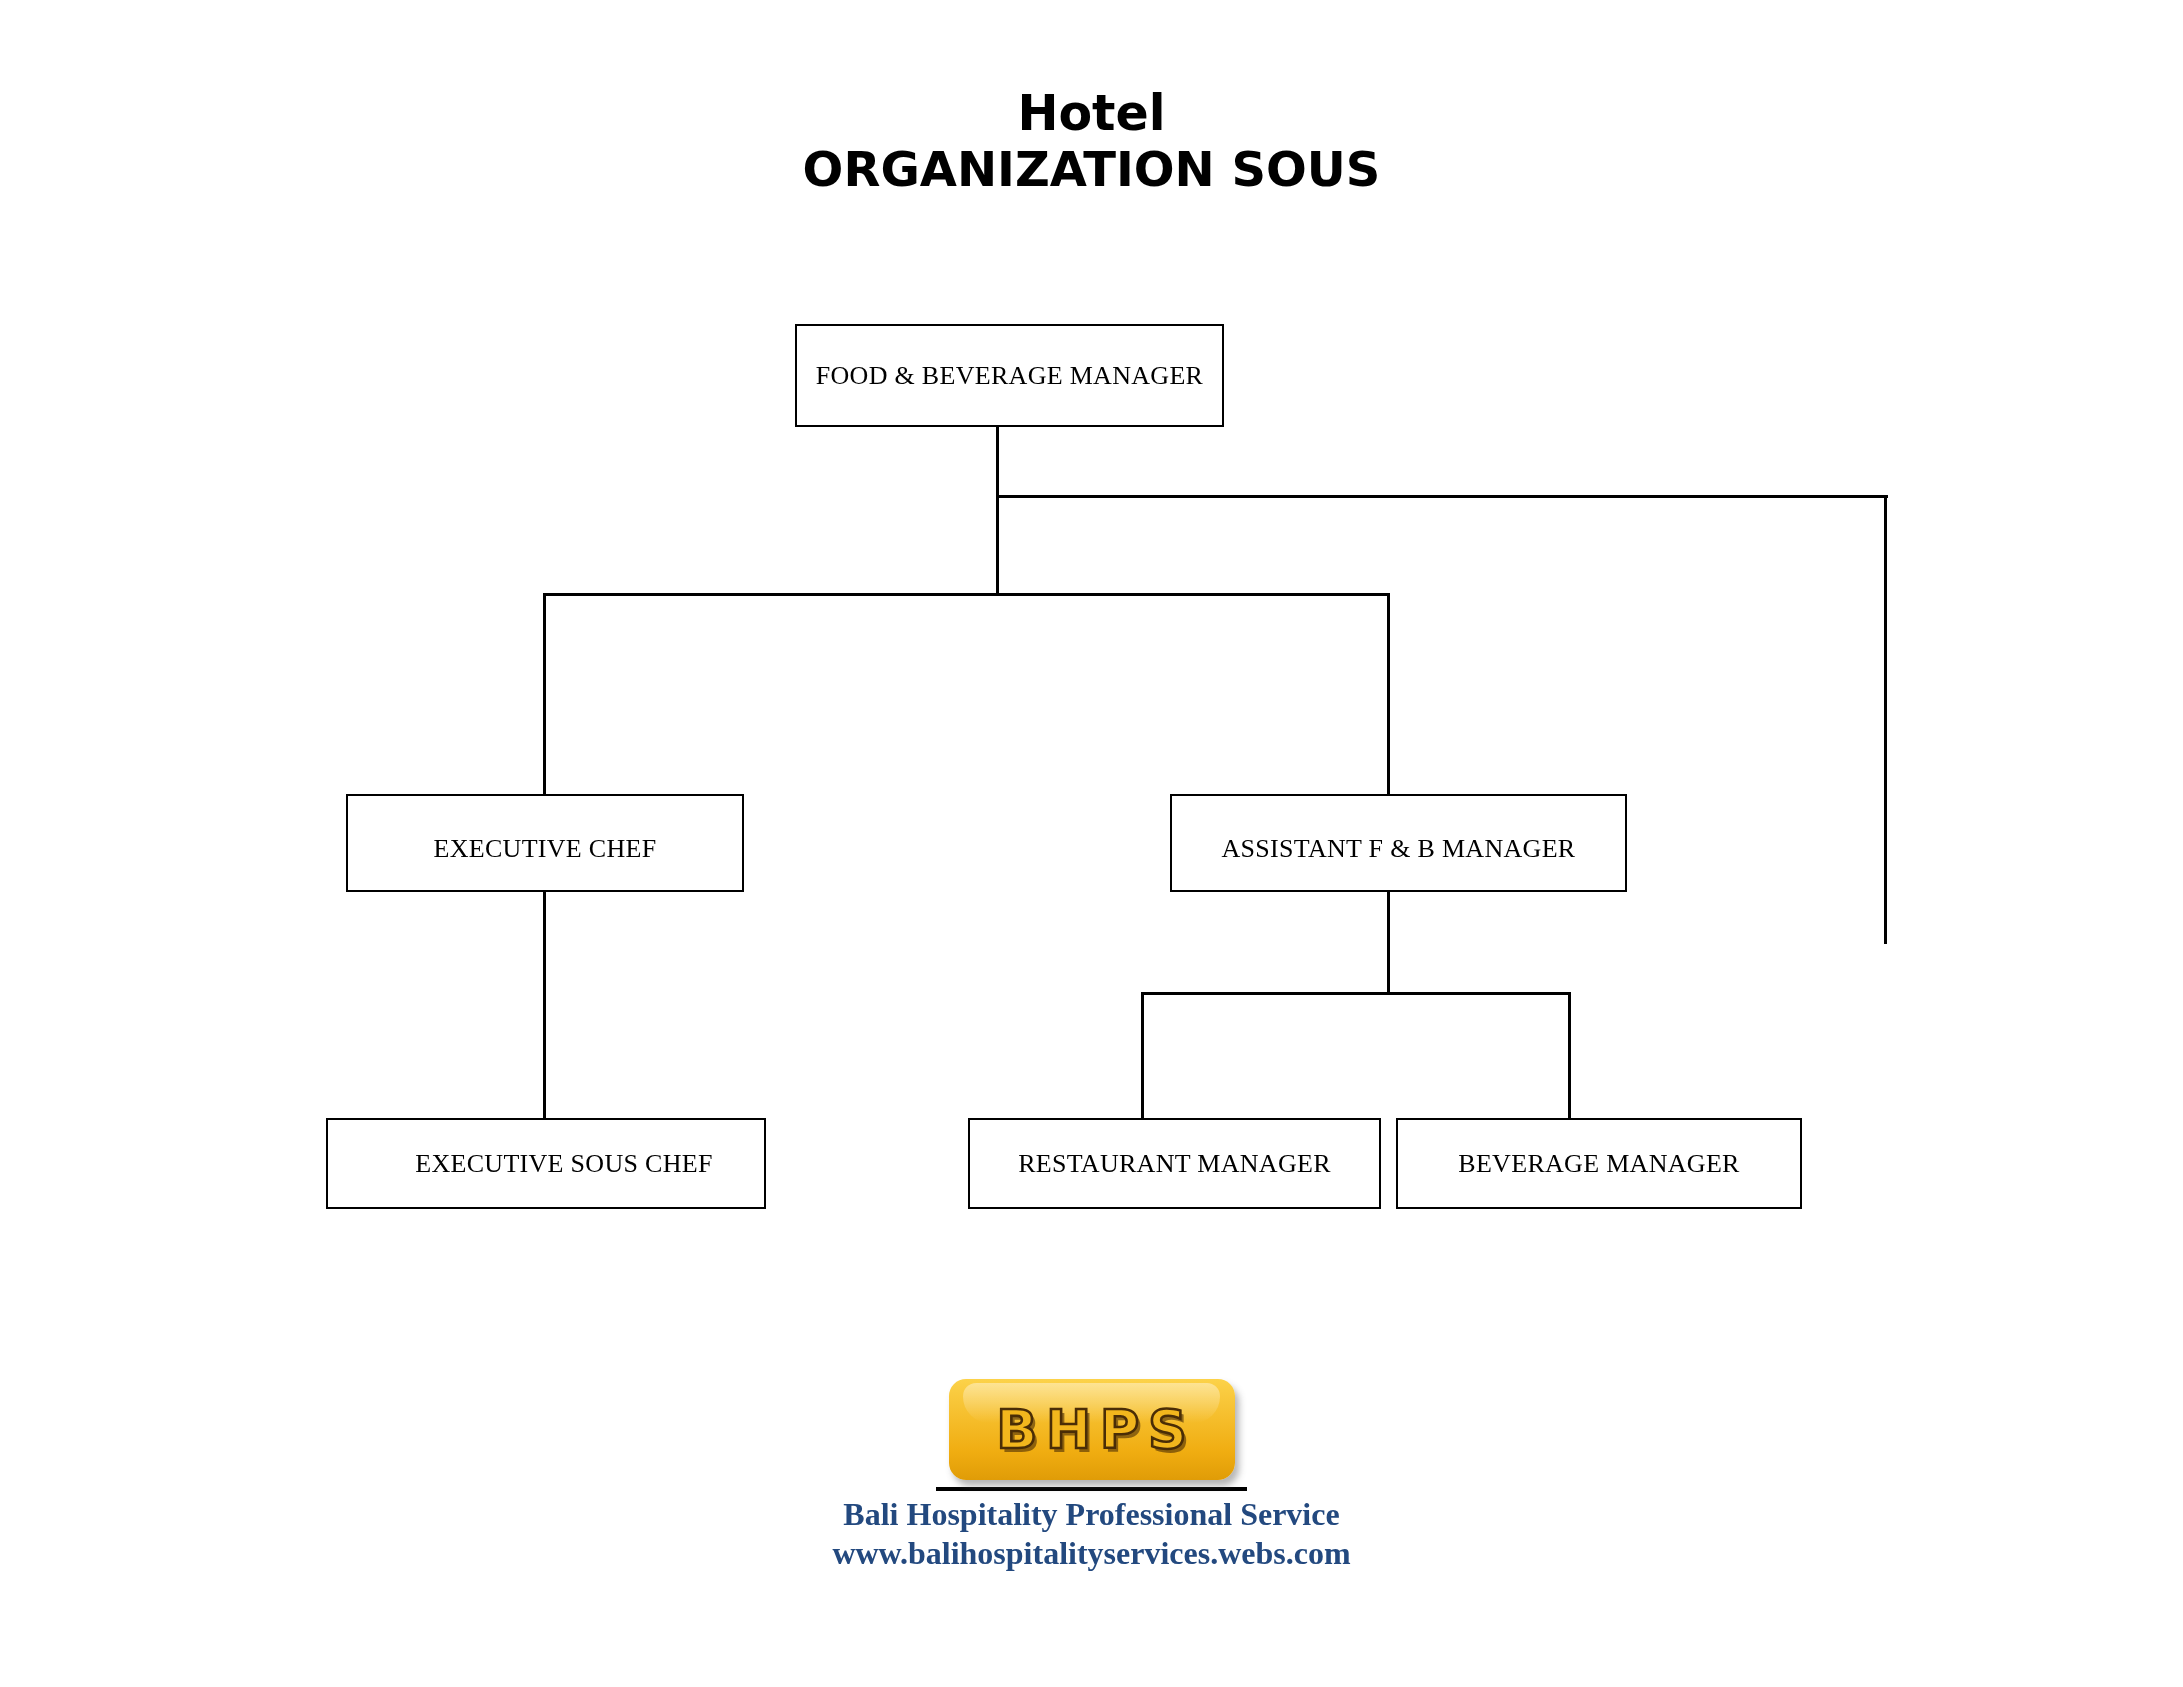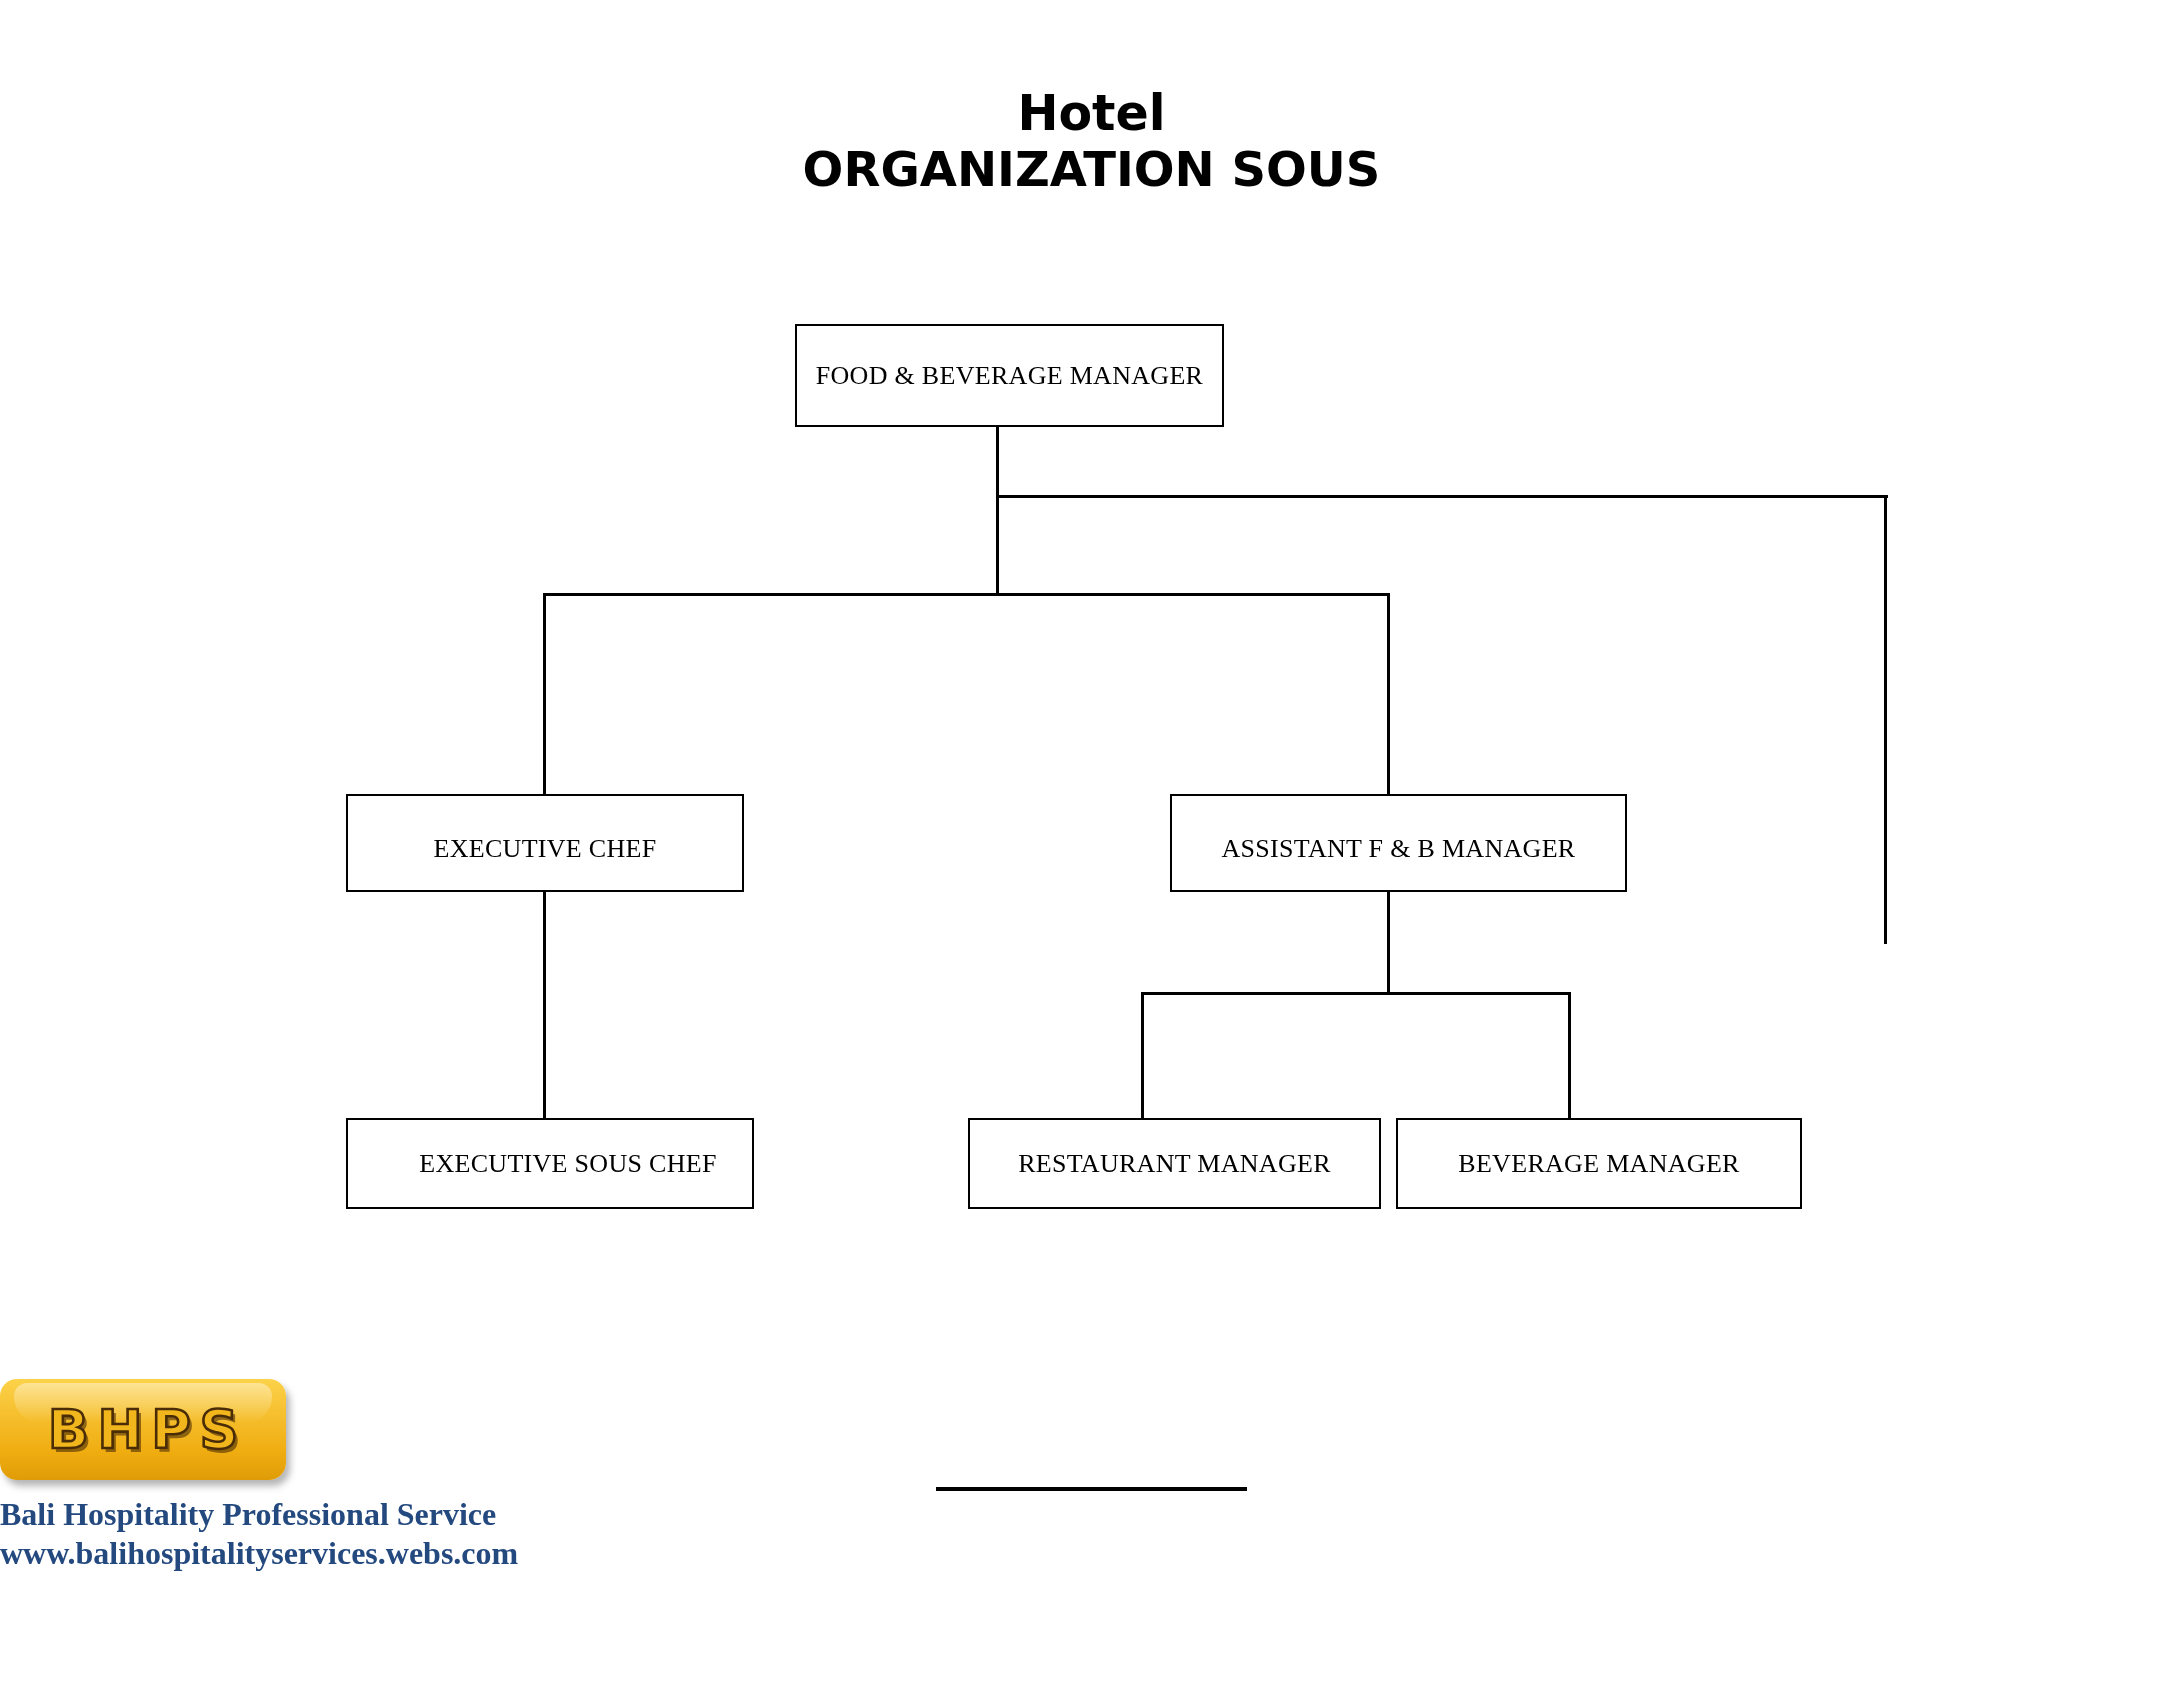--- a/index.html
+++ b/index.html
@@ -77,21 +77,21 @@
   }
   .conn.v { width: 3.3px; }
   .conn.h { height: 3.3px; }
 
   
   #branding {
     position: absolute;
     left: 0;
     top: 1379px;
     width: 2183px;
-    text-align: left;
+    text-align: center;
   }
   #logo-badge {
     position: relative;
     display: inline-block;
     width: 286px;
     height: 101px;
     border-radius: 17px;
     background: linear-gradient(180deg, #fcd249 0%, #f7c334 28%, #f0ad11 72%, #e09c07 100%);
     box-shadow: 4px 6px 7.3px rgba(90, 90, 90, 0.45);
     overflow: hidden;
@@ -183,21 +183,21 @@
 
   <div class="node align-lower" style="left:346px; top:794px; width:398px; height:98px;">
     <span class="node-label">EXECUTIVE CHEF</span>
   </div>
 
   <div class="node align-lower" style="left:1170px; top:794px; width:457px; height:98px;">
     <span class="node-label">ASSISTANT F &amp; B MANAGER</span>
   </div>
 
 
-  <div class="node align-mid" style="left:346px; top:1118px; width:408px; height:91px;padding-left:36px;">
+  <div class="node align-mid" style="left:326px; top:1118px; width:440px; height:91px;padding-left:36px;">
     <span class="node-label">EXECUTIVE SOUS CHEF</span>
   </div>
 
   <div class="node align-mid" style="left:1396px; top:1118px; width:406px; height:91px;">
     <span class="node-label">BEVERAGE MANAGER</span>
   </div>
 
   <div class="node align-mid" style="left:968px; top:1118px; width:413px; height:91px;">
     <span class="node-label">RESTAURANT MANAGER</span>
   </div>

